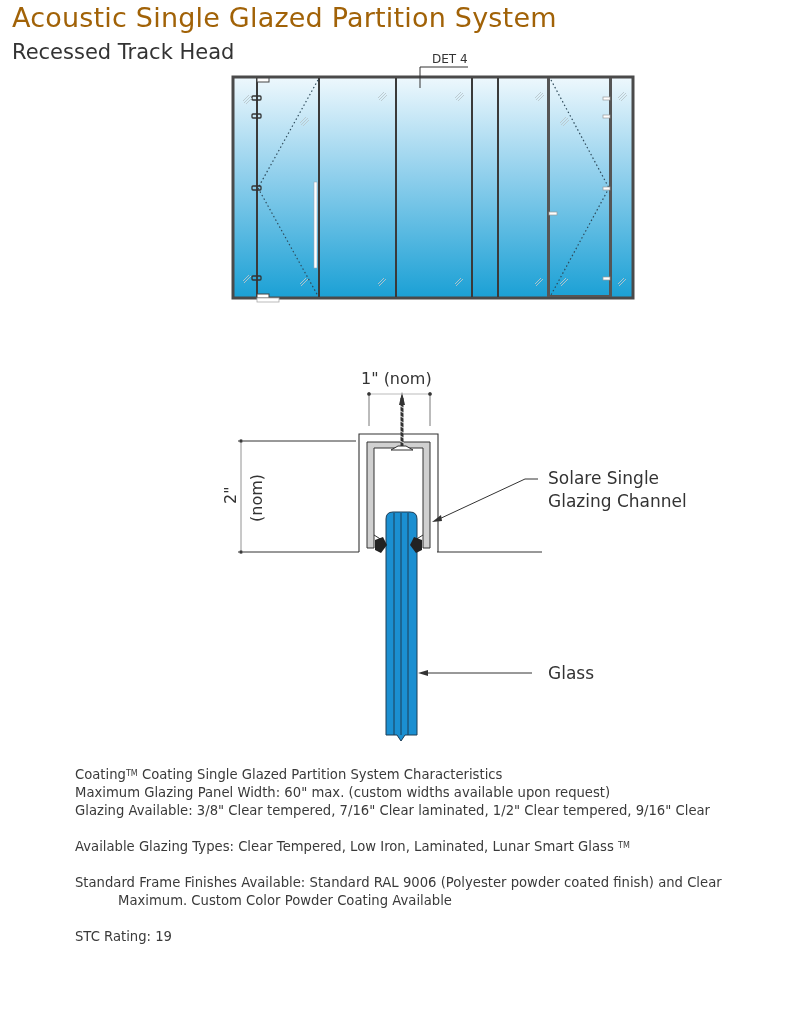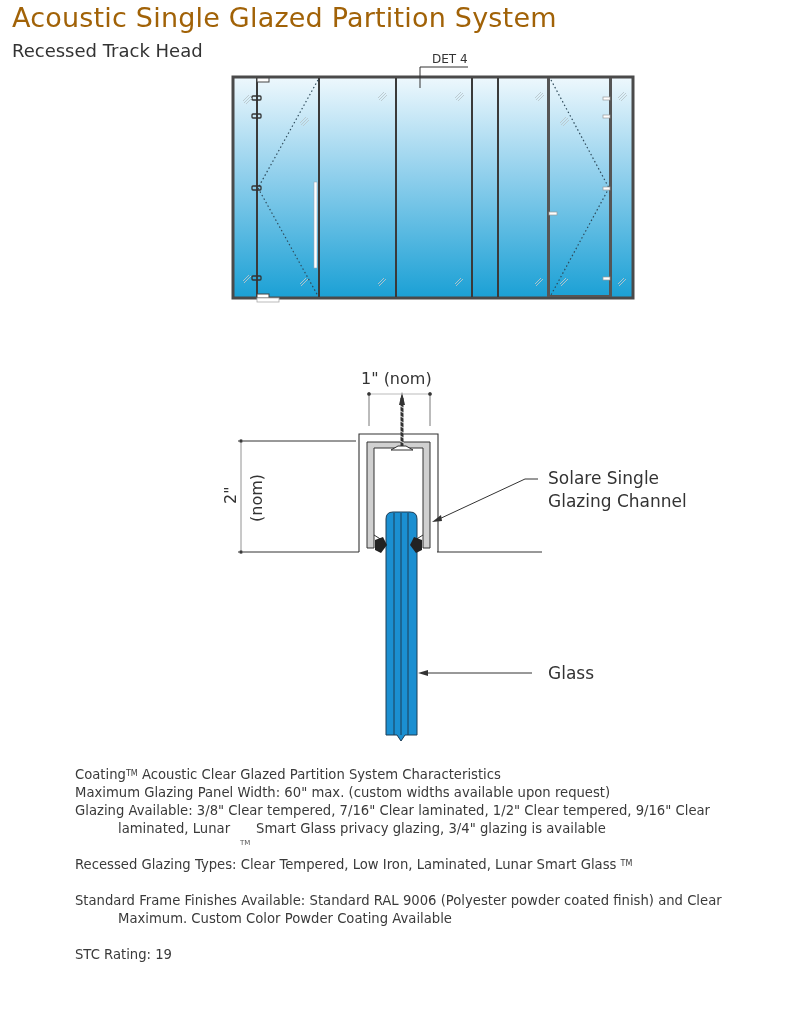--- a/index.html
+++ b/index.html
@@ -1,20 +1,20 @@
 <!DOCTYPE html>
 <html><head>
 <meta charset="utf-8">
 <style>
   html, body { margin: 0; padding: 0; background: #ffffff; }
   body { width: 803px; height: 1024px; position: relative; overflow: hidden;
          font-family: "DejaVu Sans", sans-serif; color: #3a3a3a; }
   .title { position: absolute; left: 12px; top: 2px; font-size: 27px; font-weight: normal;
            letter-spacing: 0.2px; color: #a16207; white-space: nowrap; }
-  .subtitle { position: absolute; left: 12px; top: 40px; font-size: 18px; color: #333; white-space: nowrap; }
+  .subtitle { position: absolute; left: 12px; top: 40px; font-size: 21px; color: #333; white-space: nowrap; }
   svg { position: absolute; left: 0; top: 0; }
   .lbl { font-family: "DejaVu Sans", sans-serif; fill: #333; }
   .specs { position: absolute; left: 75px; top: 766px; width: 720px; font-size: 13.2px; line-height: 18px; color: #3a3a3a; }
   .specs .row { white-space: nowrap; }
   .specs .indent { padding-left: 43px; }
   .specs .gap { height: 18px; }
   .tm { font-size: 8px; vertical-align: top; position: relative; top: -1px; }
   .tm-under { position: absolute; font-size: 7px; color:#555; }
 </style>
 </head>
@@ -218,31 +218,27 @@
 
     <line x1="427" y1="673" x2="532" y2="673" stroke="#333" stroke-width="1"></line>
     <polygon points="418,673 428,670 428,676" fill="#333"></polygon>
     <text x="548" y="679" font-size="17" class="lbl">Glass</text>
   </g>
 </svg>
 
 <div class="specs">
   <div class="row">
     <span>Coating</span><span class="tm">TM</span>
-    <span>Acoustic Clear Glazed Partition System Characteristics</span>
+    <span>Coating Single Glazed Partition System Characteristics</span>
   </div>
   <div class="row">Maximum Glazing Panel Width:  60" max. (custom widths available upon request)</div>
   <div class="row">Glazing Available:  3/8" Clear tempered, 7/16" Clear laminated, 1/2" Clear tempered, 9/16" Clear</div>
-  <div class="row indent" style="position:relative;">
-    <span>laminated, Lunar</span><span style="display:inline-block;width:26px;"></span><span>Smart Glass privacy glazing, 3/4" glazing is available</span>
-    <span class="tm-under" style="left:165px; top:14px;">TM</span>
-  </div>
   <div class="gap"></div>
   <div class="row">
-    <span>Recessed Glazing Types:  Clear Tempered, Low Iron, Laminated, Lunar Smart Glass</span>&nbsp;<span class="tm">TM</span>
+    <span>Available Glazing Types:  Clear Tempered, Low Iron, Laminated, Lunar Smart Glass</span>&nbsp;<span class="tm">TM</span>
   </div>
   <div class="gap"></div>
   <div class="row">Standard Frame Finishes Available: Standard RAL 9006 (Polyester powder coated finish) and Clear</div>
   <div class="row indent">Maximum.  Custom Color Powder Coating Available</div>
   <div class="gap"></div>
   <div class="row">STC Rating:  19</div>
   <div class="gap"></div>
 </div>
 
 </body></html>

